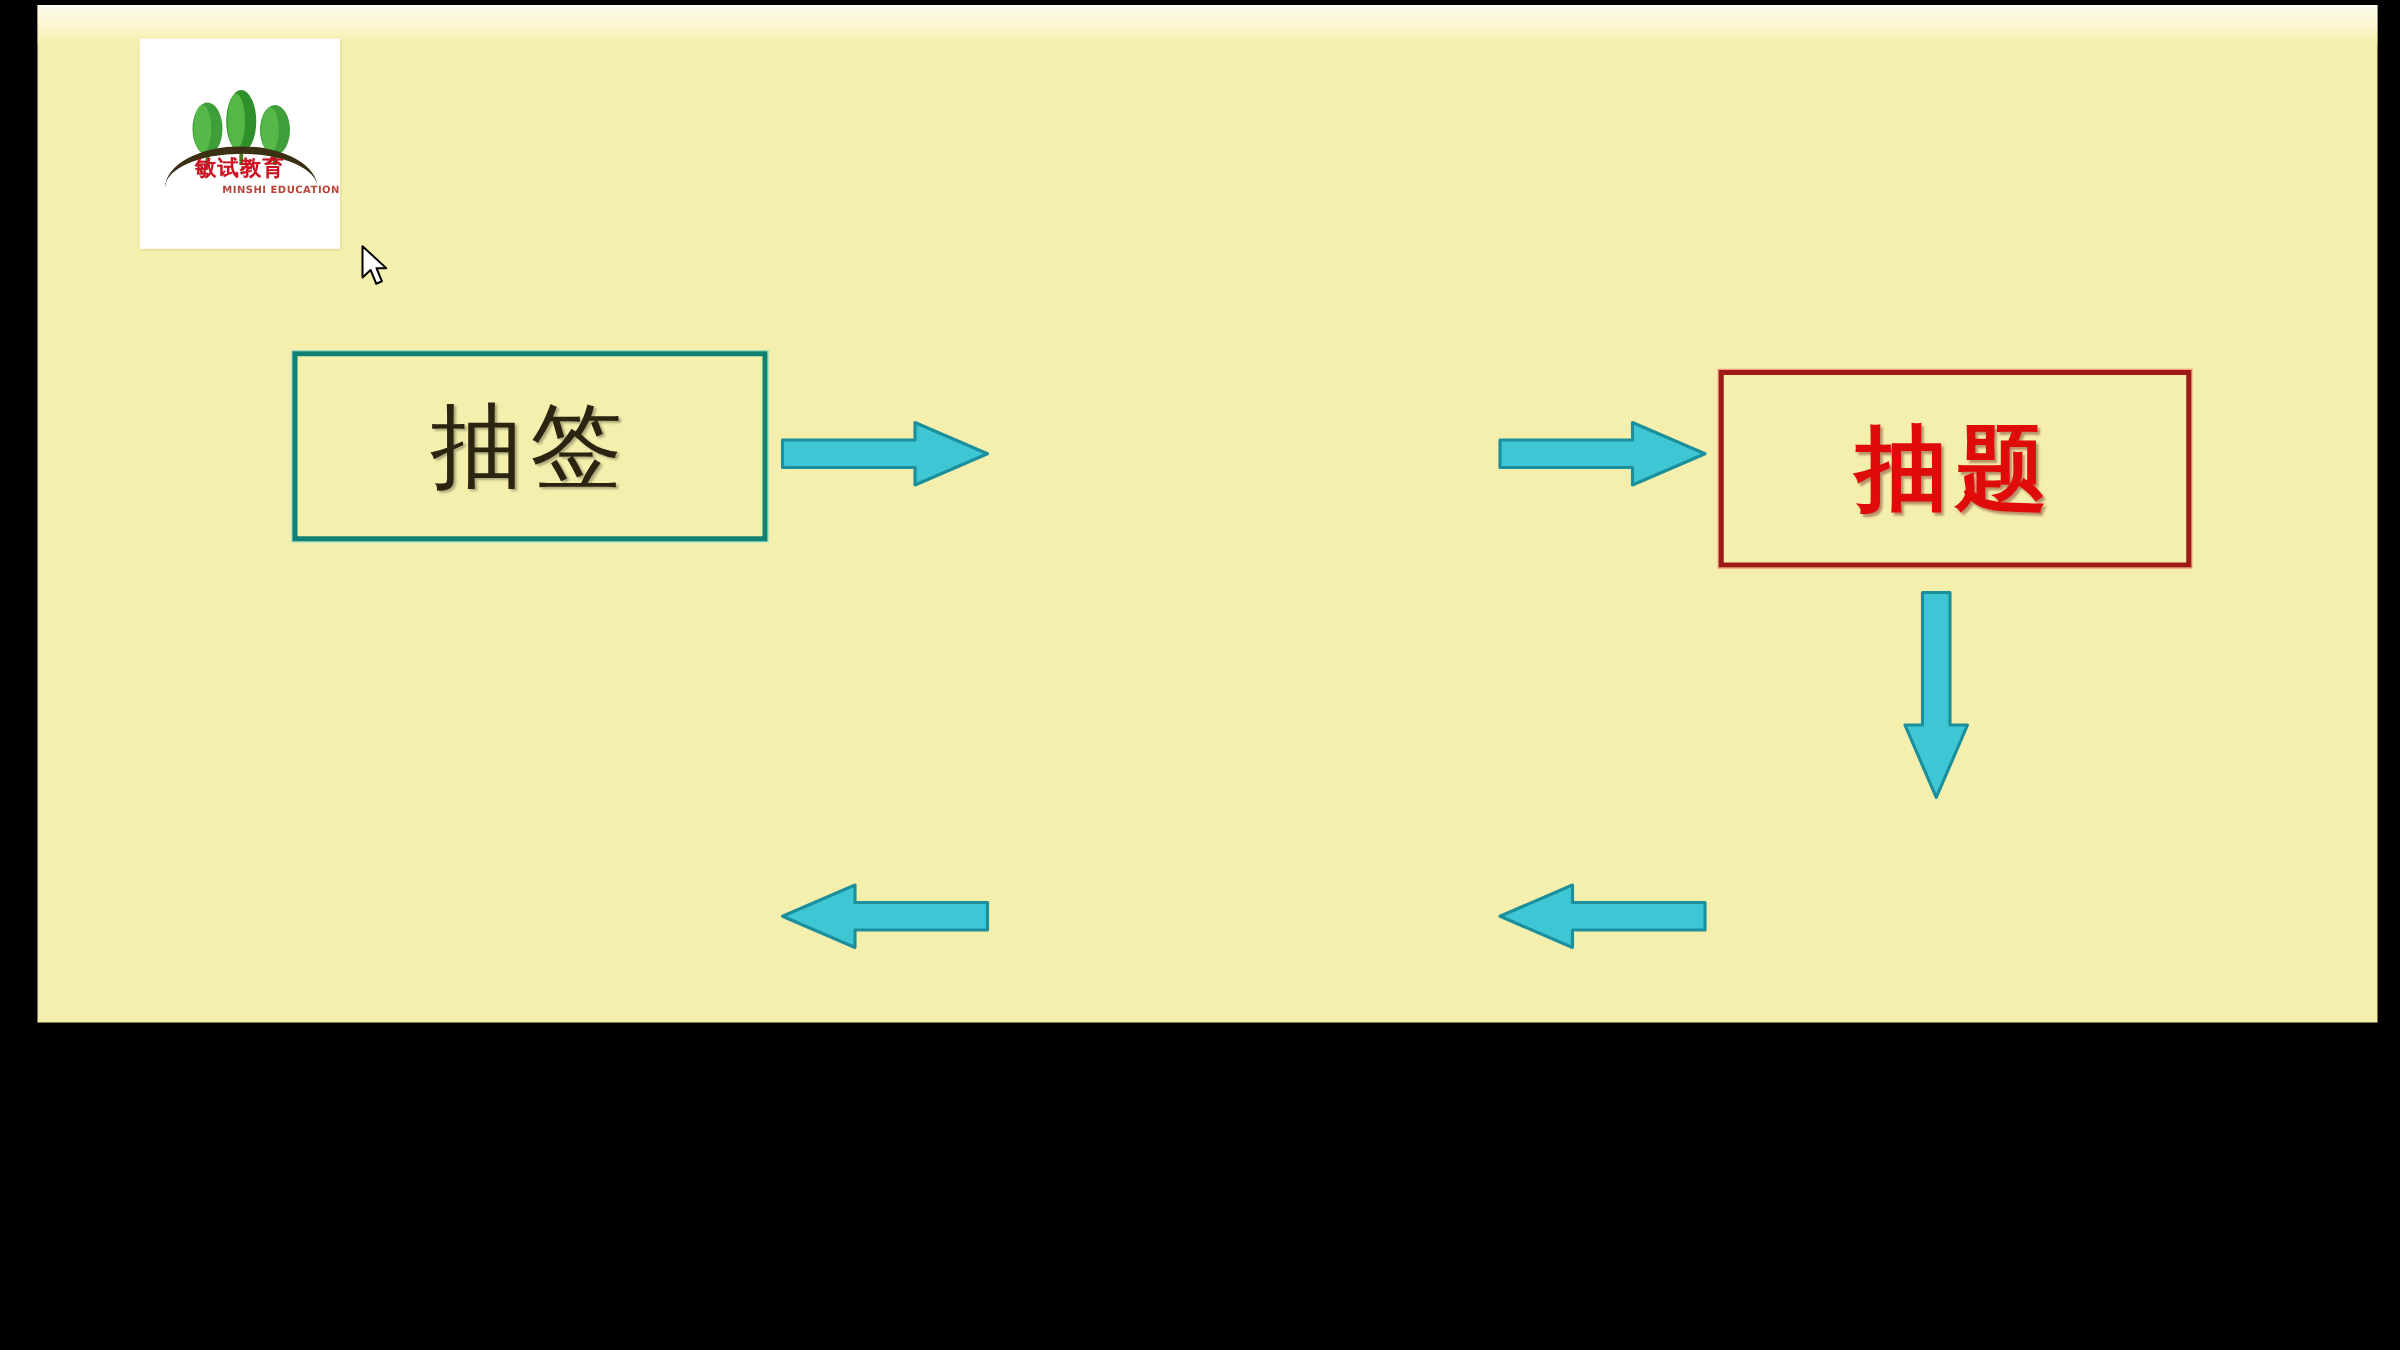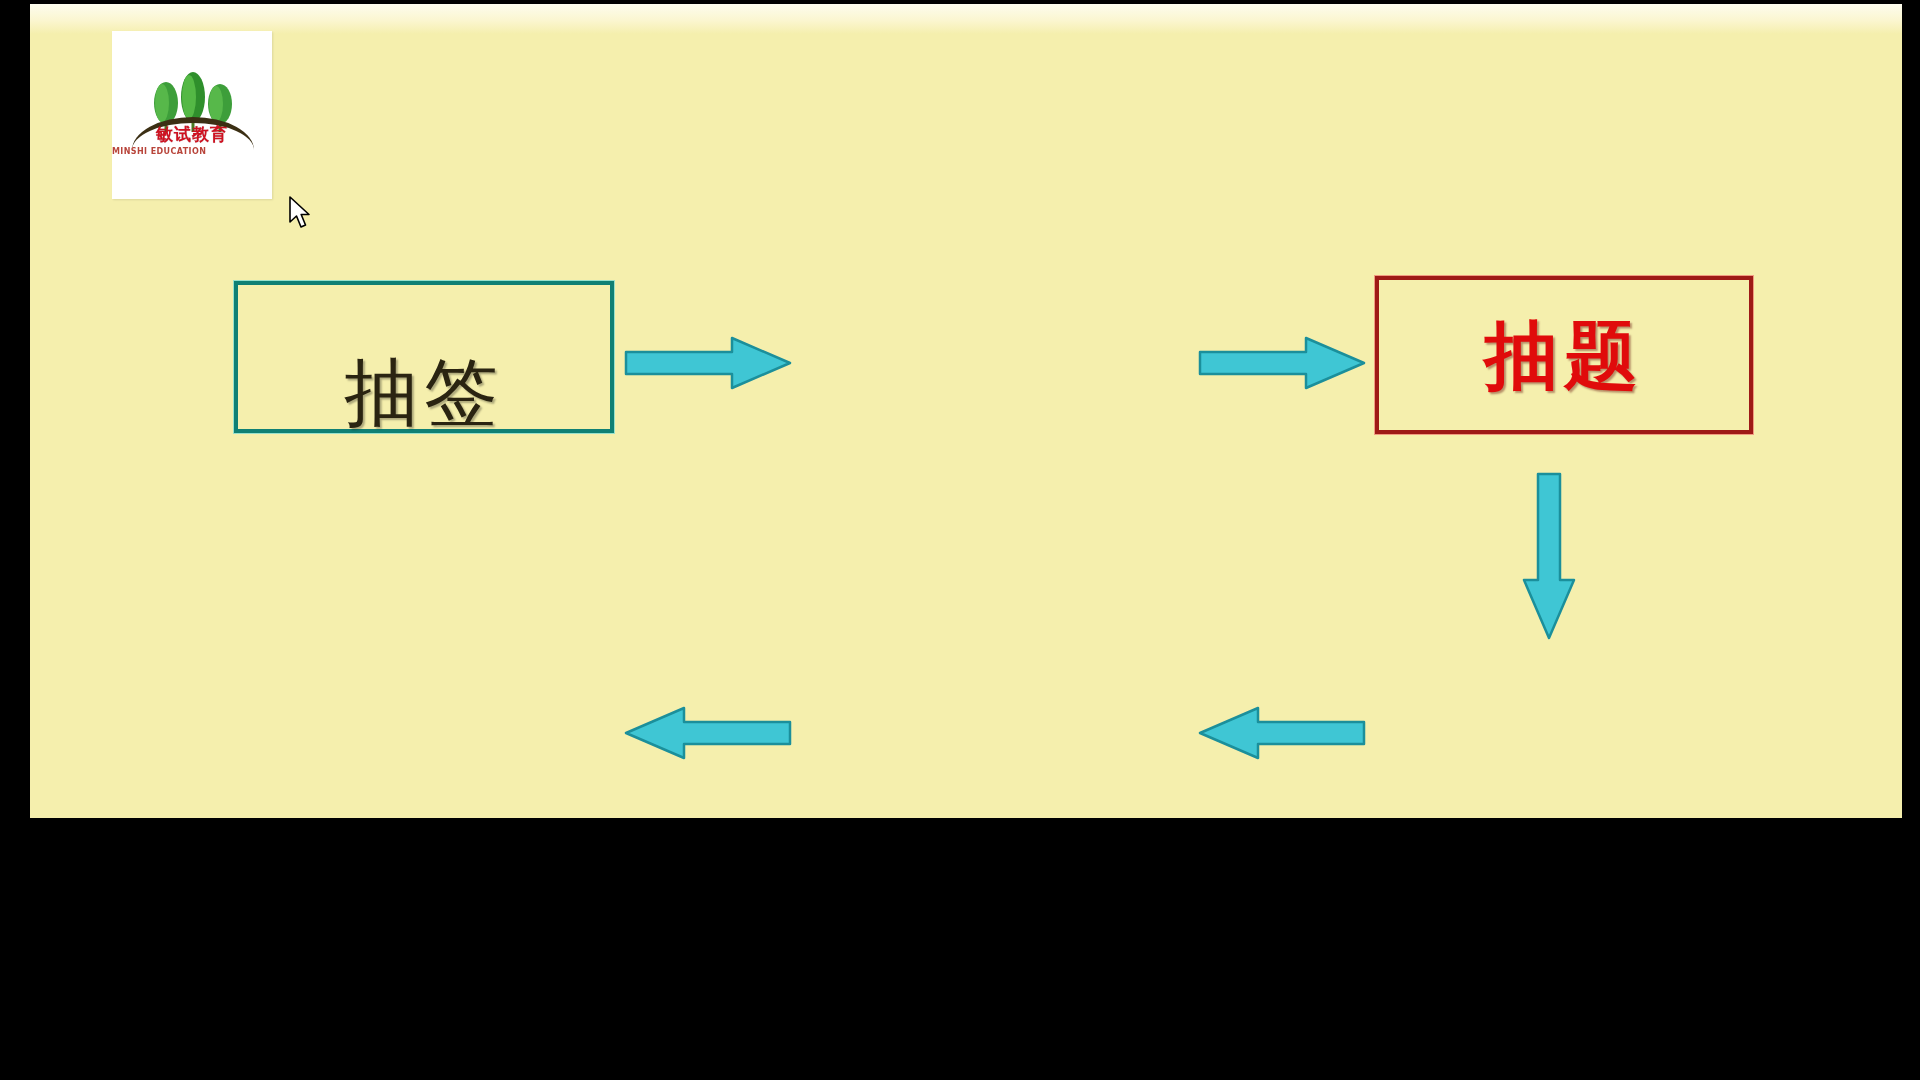--- a/index.html
+++ b/index.html
@@ -86,21 +86,21 @@
     color: #cf1020;
     letter-spacing: 1px;
     font-family: "DejaVu Sans", "Liberation Sans", sans-serif;
     text-shadow: 0 0 1px rgba(0,0,0,0.25);
   }
   #logo-en {
     position: absolute;
     left: 0;
     right: 0;
     top: 116px;
-    text-align: left;
+    text-align: right;
     font-size: 8px;
     font-weight: bold;
     color: #b8443a;
     letter-spacing: 0.4px;
   }
 
   
   #cursor {
     position: absolute;
     left: 258px;
@@ -121,29 +121,29 @@
   }
   .node .label {
     font-size: 74px;
     line-height: 1;
     letter-spacing: 6px;
     font-family: "DejaVu Sans", "Liberation Sans", sans-serif;
   }
   .node.teal {
     border: 4px solid #0f8074;
     box-shadow: 0 0 0 1px rgba(120, 220, 215, 0.75);
-    align-items: flex-end;
   }
   .node.teal .label {
     color: #2a2411;
     text-shadow: 2px 2px 2px rgba(0,0,0,0.30);
   }
   .node.red {
     border: 4px solid #9e1a17;
     box-shadow: 0 0 0 1px rgba(240, 120, 110, 0.70);
+    margin-top: 20px;
   }
   .node.red .label {
     color: #e00b0b;
     font-weight: bold;
     text-shadow: 2px 2px 2px rgba(90,0,0,0.40);
   }
 
   
   #node-choulot { left: 204px;  top: 277px; width: 380px; height: 152px; }
   #node-waiting { left: 772px;  top: 277px; width: 382px; height: 152px; }

